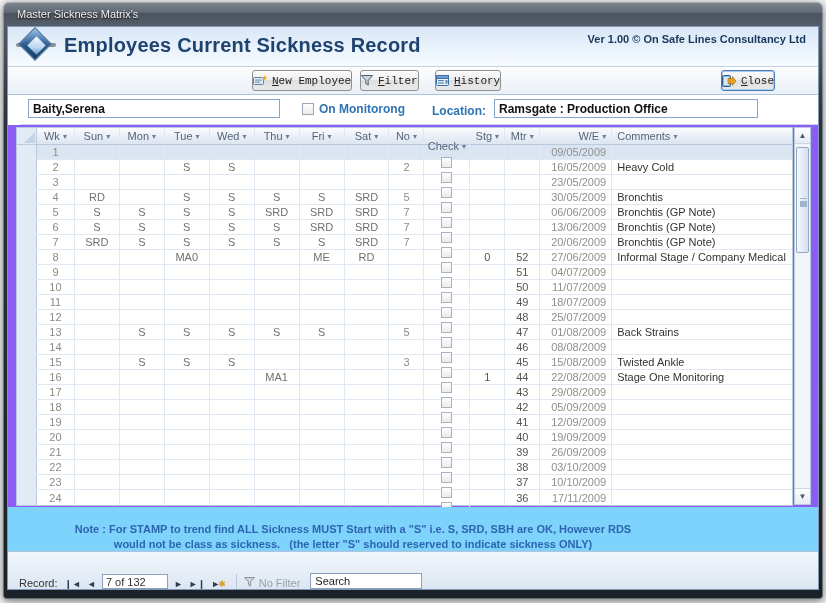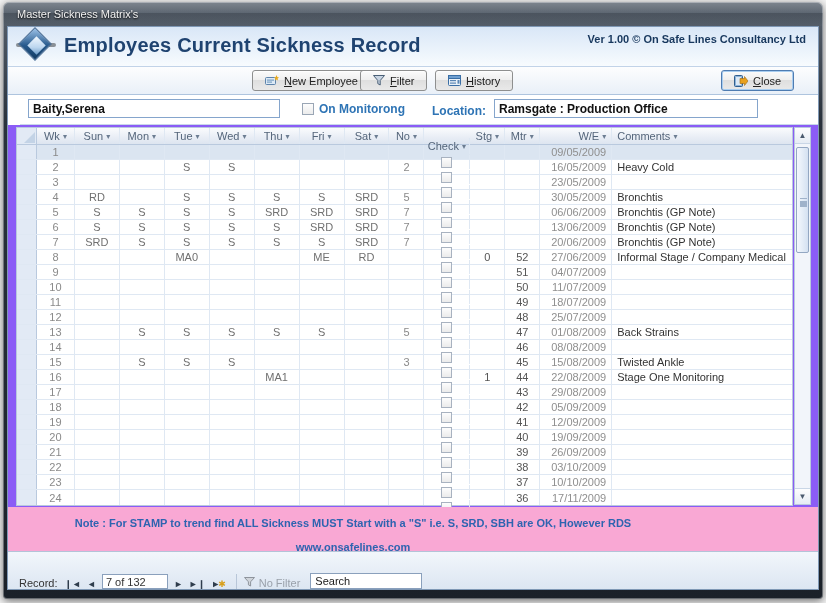--- a/index.html
+++ b/index.html
@@ -34,24 +34,24 @@
   .logo .wr { left: 33px; border-radius: 0 2px 2px 0; }
   .app-title { position: absolute; left: 56px; top: 7px; font-size: 20px; font-weight: 700;
     color: #1f4370; letter-spacing: .2px; }
   .version { position: absolute; right: 12px; top: 6px; font-size: 11px; font-weight: 700; color: #17375d; }
 
   
   .toolbar { position: relative; height: 28px;
     background: linear-gradient(#fdfdfe, #e9f0f8);
     border-bottom: 1px solid #aec4de; }
   .btn { position: absolute; top: 3px; height: 21px; display: inline-flex; align-items: center;
-    gap: 5px; padding: 0 12px; font-size: 11px; color: #222;
+    gap: 5px; padding: 0 0; font-size: 11px; color: #222;
     background: linear-gradient(#fbfbfb, #efefef 45%, #dedede 46%, #e9e9e9);
     border: 1px solid #8e8f8f; border-radius: 3px;
-    box-shadow: 0 1px 0 rgba(255,255,255,.8) inset; cursor: default; }
+    box-shadow: 0 1px 0 rgba(255,255,255,.8) inset; cursor: default; font-family: Liberation Mono, monospace; }
   .ak { display: inline-block; }
   .ak::first-letter { text-decoration: underline; }
   .btn-new { left: 244px; }
   .btn-filter { left: 352px; }
   .btn-history { left: 427px; }
   .btn-close { left: 713px; border-color: #4f7cb1; box-shadow: 0 0 0 1px #a8cdf0 inset; }
   .btn svg { display: block; }
 
   
   .fields-row { position: relative; height: 30px; background: #ffffff;
@@ -102,21 +102,21 @@
   .sb-up { top: 0; border-bottom: 1px solid #c9d6e6; }
   .sb-dn { bottom: 0; border-top: 1px solid #c9d6e6; }
   .sb-thumb { position: absolute; left: 1px; top: 19px; width: 13px; height: 106px;
     border: 1px solid #93a7c2; border-radius: 2px;
     background: linear-gradient(90deg, #f4f8fd, #d4e1f1); }
   .sb-grip { position: absolute; left: 3px; top: 50px; width: 7px; height: 1px;
     border-top: 1px solid #9fb2ca; border-bottom: 2px solid transparent;
     box-shadow: 0 3px 0 #9fb2ca, 0 6px 0 #9fb2ca; }
 
   
-  .note-area { position: relative; height: 66px; background: #f9a8d4; padding-top: 9px; }
+  .note-area { position: relative; height: 66px; background: #7dd3fc; padding-top: 15px; }
   .note-line { text-align: center; width: 690px; font-size: 11px; font-weight: 700;
     color: #2e64b0; white-space: pre-wrap; line-height: 15px; }
   .website { margin-top: 9px; }
 
   
   .record-bar { position: absolute; left: 0; right: 0; bottom: 0; height: 38px;
     background: linear-gradient(#f2f6fb, #dce6f2); border-top: 1px solid #b3c3d8;
     display: flex; align-items: flex-end; font-size: 11px; color: #333; padding-left: 11px; }
   .nav-glyph { font-size: 9px; color: #2f3d4d; padding: 0 3px; cursor: default; }
   .rec-box { width: 66px; height: 15px; border: 1px solid #8aa0bc; background: #fff;
@@ -727,20 +727,21 @@
         <div class="sb-btn sb-up">▲</div>
         <div class="sb-thumb">
             <div class="sb-grip"></div>
           </div>
         <div class="sb-btn sb-dn">▼</div>
       </div>
     </div>
 
     <div class="note-area">
       <div class="note-line">Note : For STAMP to trend find ALL Sickness MUST Start with a "S" i.e. S, SRD, SBH are OK, However RDS</div>
+      <div class="note-line">would not be class as sickness.   (the letter "S" should reserved to indicate sickness ONLY)</div>
       <div class="note-line website">www.onsafelines.com</div>
     </div>
 
     <div class="record-bar">
       <span>Record:</span>
       <span class="nav-glyph" style="margin-left:4px">❙◄</span>
       <span class="nav-glyph">◄</span>
       <span class="rec-box">7 of 132</span>
       <span class="nav-glyph">►</span>
       <span class="nav-glyph">►❙</span>

